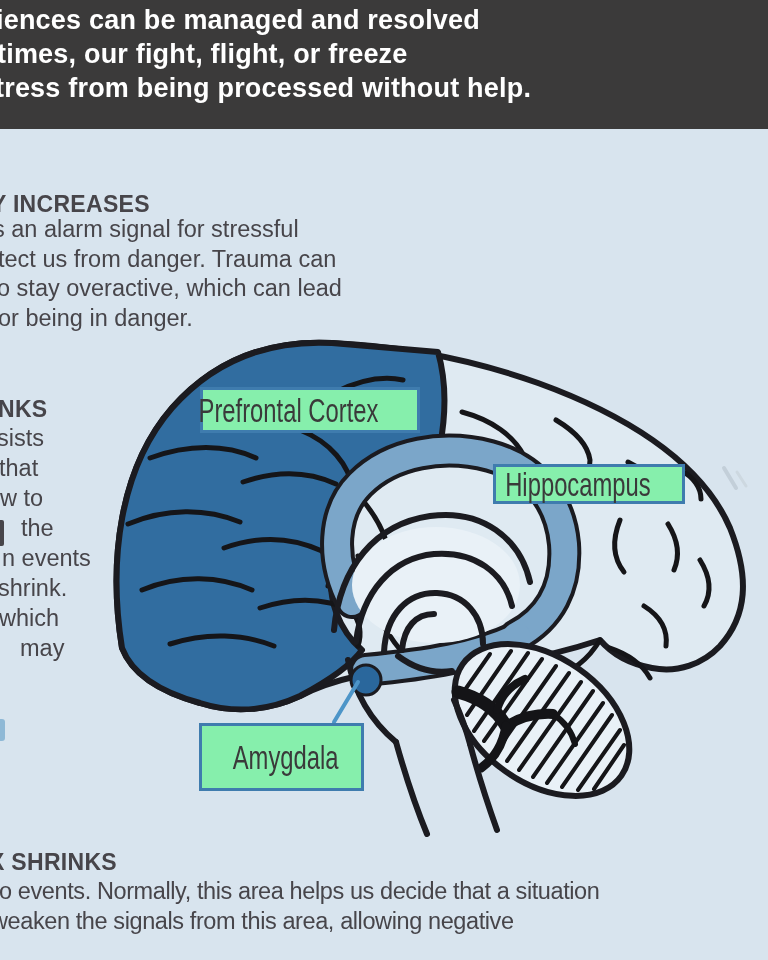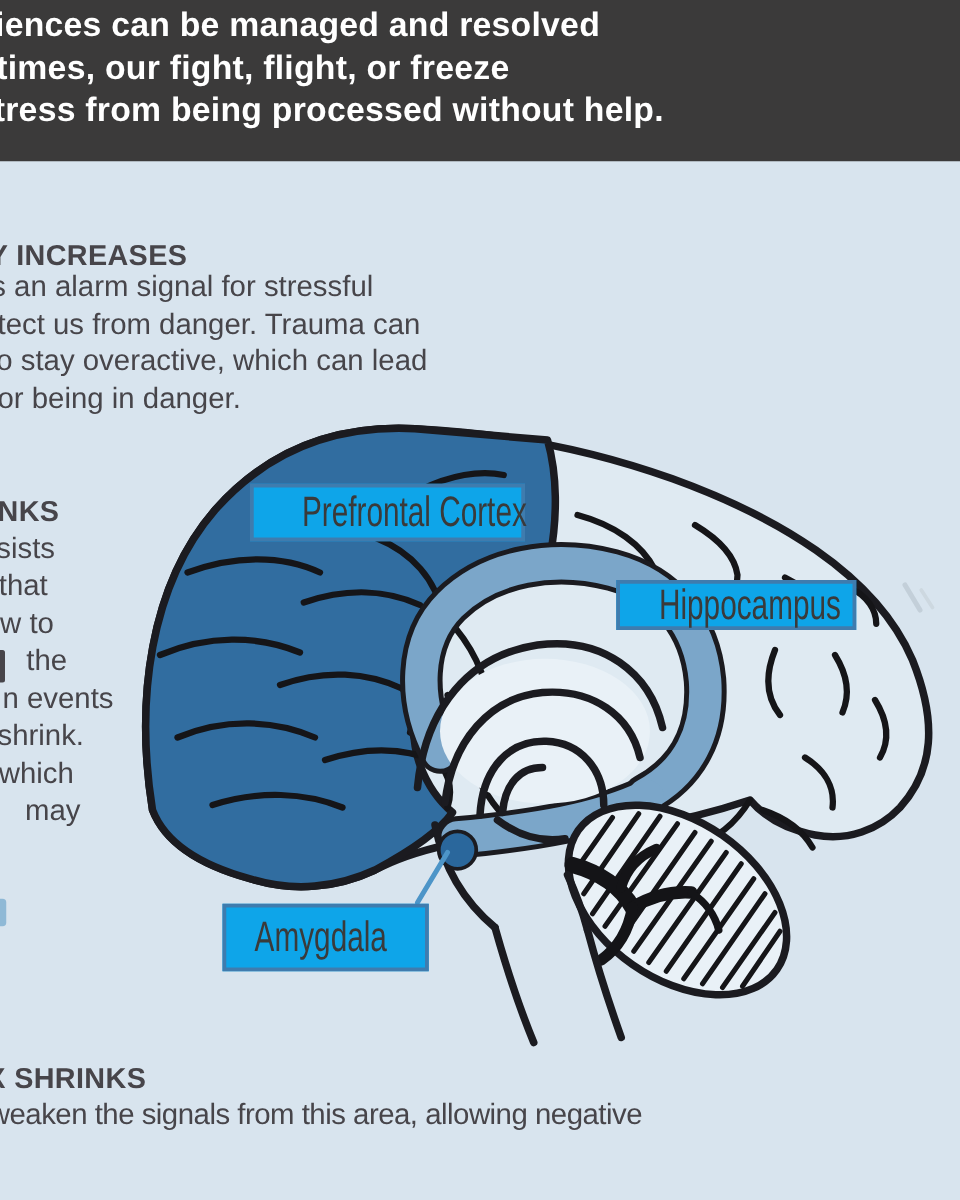--- a/index.html
+++ b/index.html
@@ -24,22 +24,22 @@
     letter-spacing:.3px;white-space:nowrap;z-index:2;
   }
   .sec-body{position:absolute;z-index:2;}
   .body-line{
     color:#47454a;font-size:23.5px;line-height:29.5px;white-space:nowrap;
   }
   .hip-line{line-height:30px;}
   .pfc-line{letter-spacing:-.4px;}
   
   .label-box{
-    position:absolute;background:#0ea5e9;border:3px solid #3f7cae;
-    box-sizing:border-box;display:flex;align-items:center;justify-content:flex-start;
+    position:absolute;background:#86efac;border:3px solid #3f7cae;
+    box-sizing:border-box;display:flex;align-items:center;justify-content:flex-end;
     z-index:3;
   }
   .label-box span{
     font-size:34px;color:#3a3a3a;white-space:nowrap;
     transform:scaleX(.70);transform-origin:center center;
   }
   
   #brain-svg{position:absolute;left:0;top:0;z-index:1;}
   
   .frag-dark{
@@ -80,20 +80,21 @@
   <div class="body-line hip-line" style="margin-left:2px">n events</div>
   <div class="body-line hip-line" style="margin-left:-2px">shrink.</div>
   <div class="body-line hip-line" style="margin-left:-1px">which</div>
   <div class="body-line hip-line" style="margin-left:20px">may</div>
 </div>
 <div class="frag-dark"></div>
 <div class="frag-blue"></div>
 
 <div class="sec-heading" style="left:0;top:849px;margin-left:-11px">X SHRINKS</div>
 <div class="sec-body" style="left:0;top:877px">
+  <div class="body-line pfc-line" style="margin-left:-1px">o events. Normally, this area helps us decide that a situation</div>
   <div class="body-line pfc-line" style="margin-left:-9px">weaken the signals from this area, allowing negative</div>
 </div>
 
 <svg id="brain-svg" width="768" height="960" viewBox="0 0 768 960">
 
   <path fill="#dfeaf2" stroke="#1b1b20" stroke-width="6" stroke-linejoin="round" d="M122 648 C108 560,120 468,172 408 C218 356,274 340,332 343 C398 346,468 358,538 383
        C618 412,700 458,730 528 C750 578,747 616,720 646 C703 664,678 673,652 668
        C630 664,612 654,600 640 C540 660,480 668,430 668 C380 668,330 680,300 696
        C270 710,235 714,200 703 C160 692,132 674,122 648 Z"></path>
 
@@ -192,15 +193,15 @@
     <path d="M737 472 L746 486" stroke="#cdd8e0" stroke-width="3"></path>
   </g>
 </svg>
 
 <div class="label-box" style="left:200px;top:387px;width:220px;height:46px">
   <span>Prefrontal Cortex</span>
 </div>
 <div class="label-box" style="left:493px;top:464px;width:192px;height:40px">
   <span>Hippocampus</span>
 </div>
-<div class="label-box" style="left:178px;top:723px;width:165px;height:54px">
+<div class="label-box" style="left:199px;top:723px;width:165px;height:68px">
   <span>Amygdala</span>
 </div>
 
 </body></html>

